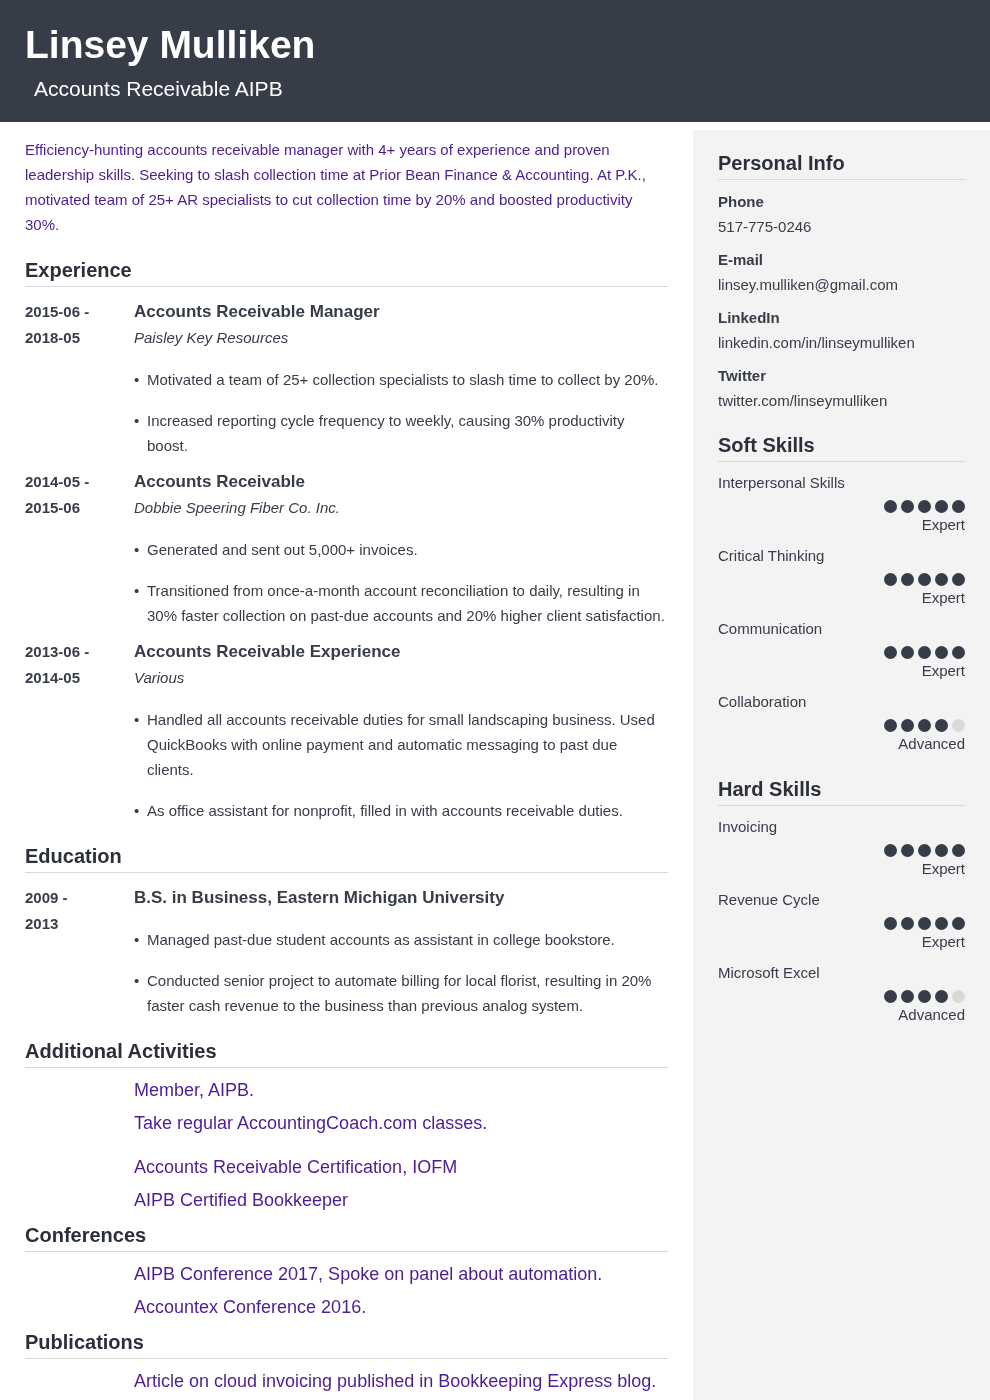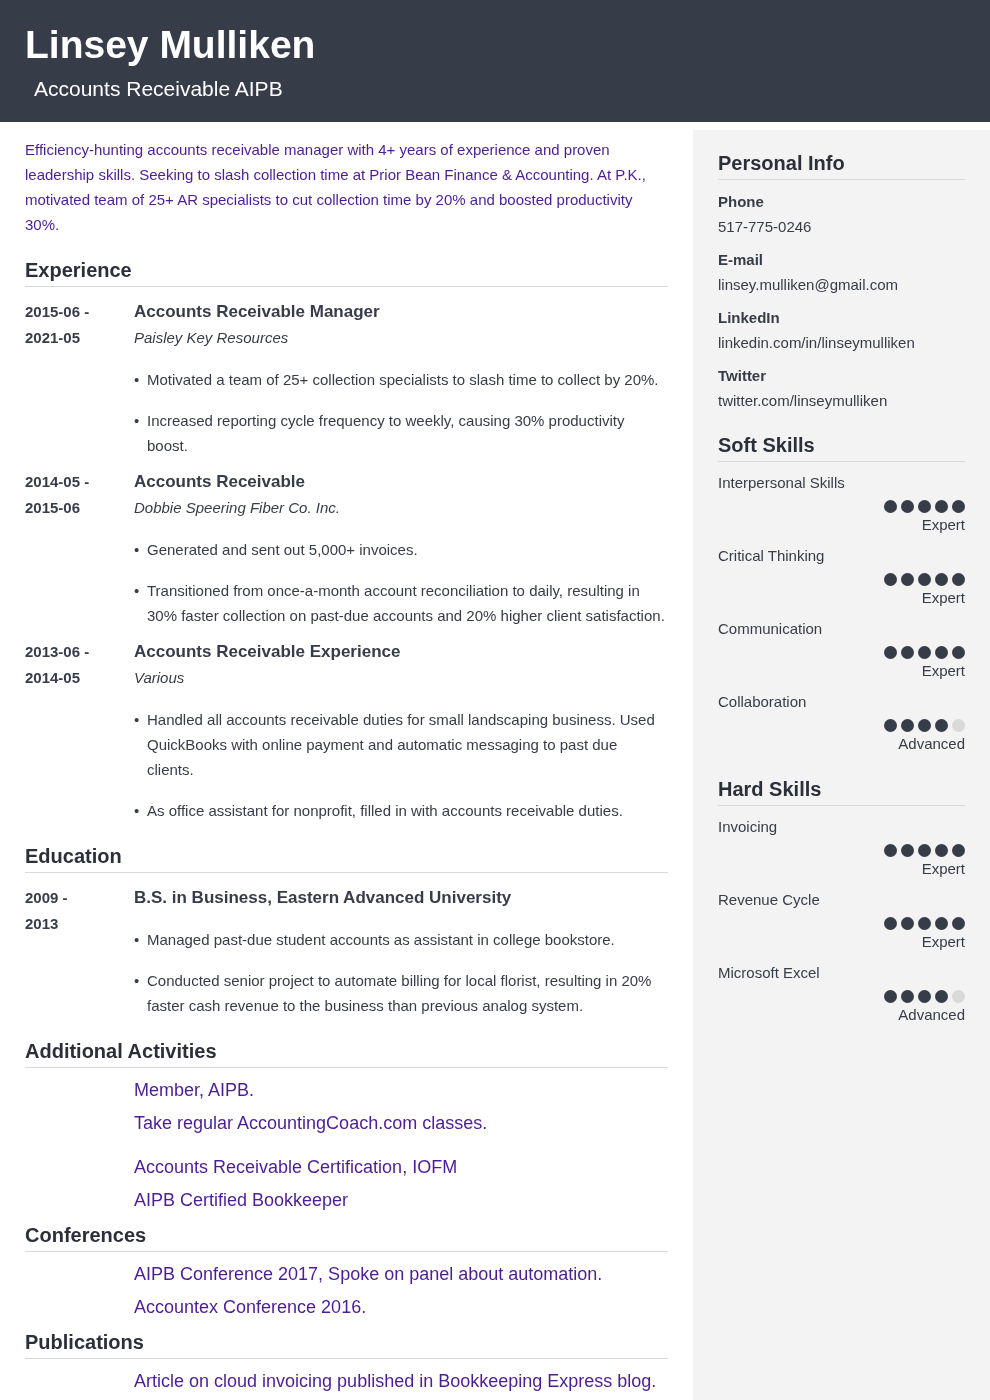--- a/index.html
+++ b/index.html
@@ -54,21 +54,21 @@
 
 <div class="main">
   <p class="summary">Efficiency-hunting accounts receivable manager with 4+ years of experience and proven leadership skills. Seeking to slash collection time at Prior Bean Finance &amp; Accounting. At P.K., motivated team of 25+ AR specialists to cut collection time by 20% and boosted productivity 30%.</p>
 
   <div class="section">
     <div class="section-title">Experience</div>
 
     <div class="entry" style="margin-top:12px;">
       <div class="dates">
         <div>2015-06 -</div>
-        <div>2021-05</div>
+        <div>2018-05</div>
       </div>
       <div class="body">
         <div class="role">Accounts Receivable Manager</div>
         <div class="company">Paisley Key Resources</div>
         <ul>
           <li>Motivated a team of 25+ collection specialists to slash time to collect by 20%.</li>
           <li>Increased reporting cycle frequency to weekly, causing 30% productivity boost.</li>
         </ul>
       </div>
     </div>
@@ -105,21 +105,21 @@
   </div>
 
   <div class="section">
     <div class="section-title">Education</div>
     <div class="entry" style="margin-top:12px;">
       <div class="dates">
         <div>2009 -</div>
         <div>2013</div>
       </div>
       <div class="body">
-        <div class="role">B.S. in Business, Eastern Advanced University</div>
+        <div class="role">B.S. in Business, Eastern Michigan University</div>
         <ul>
           <li>Managed past-due student accounts as assistant in college bookstore.</li>
           <li>Conducted senior project to automate billing for local florist, resulting in 20% faster cash revenue to the business than previous analog system.</li>
         </ul>
       </div>
     </div>
   </div>
 
   <div class="section">
     <div class="section-title">Additional Activities</div>

